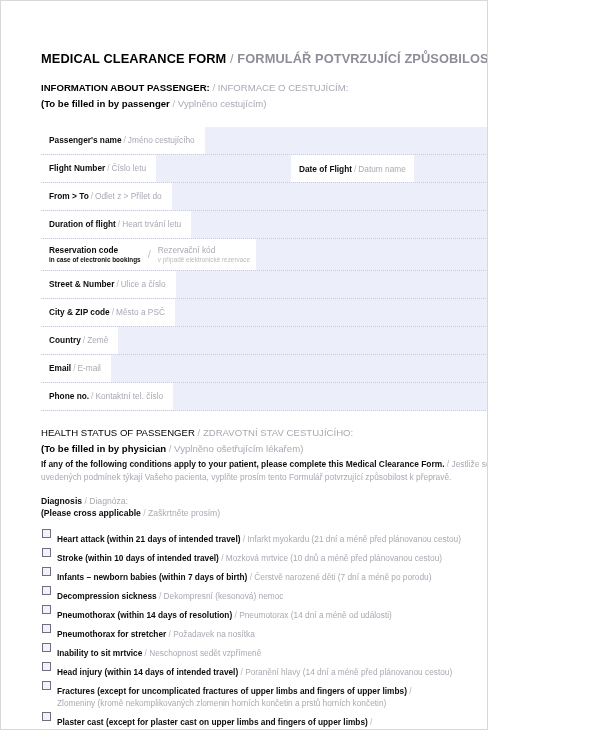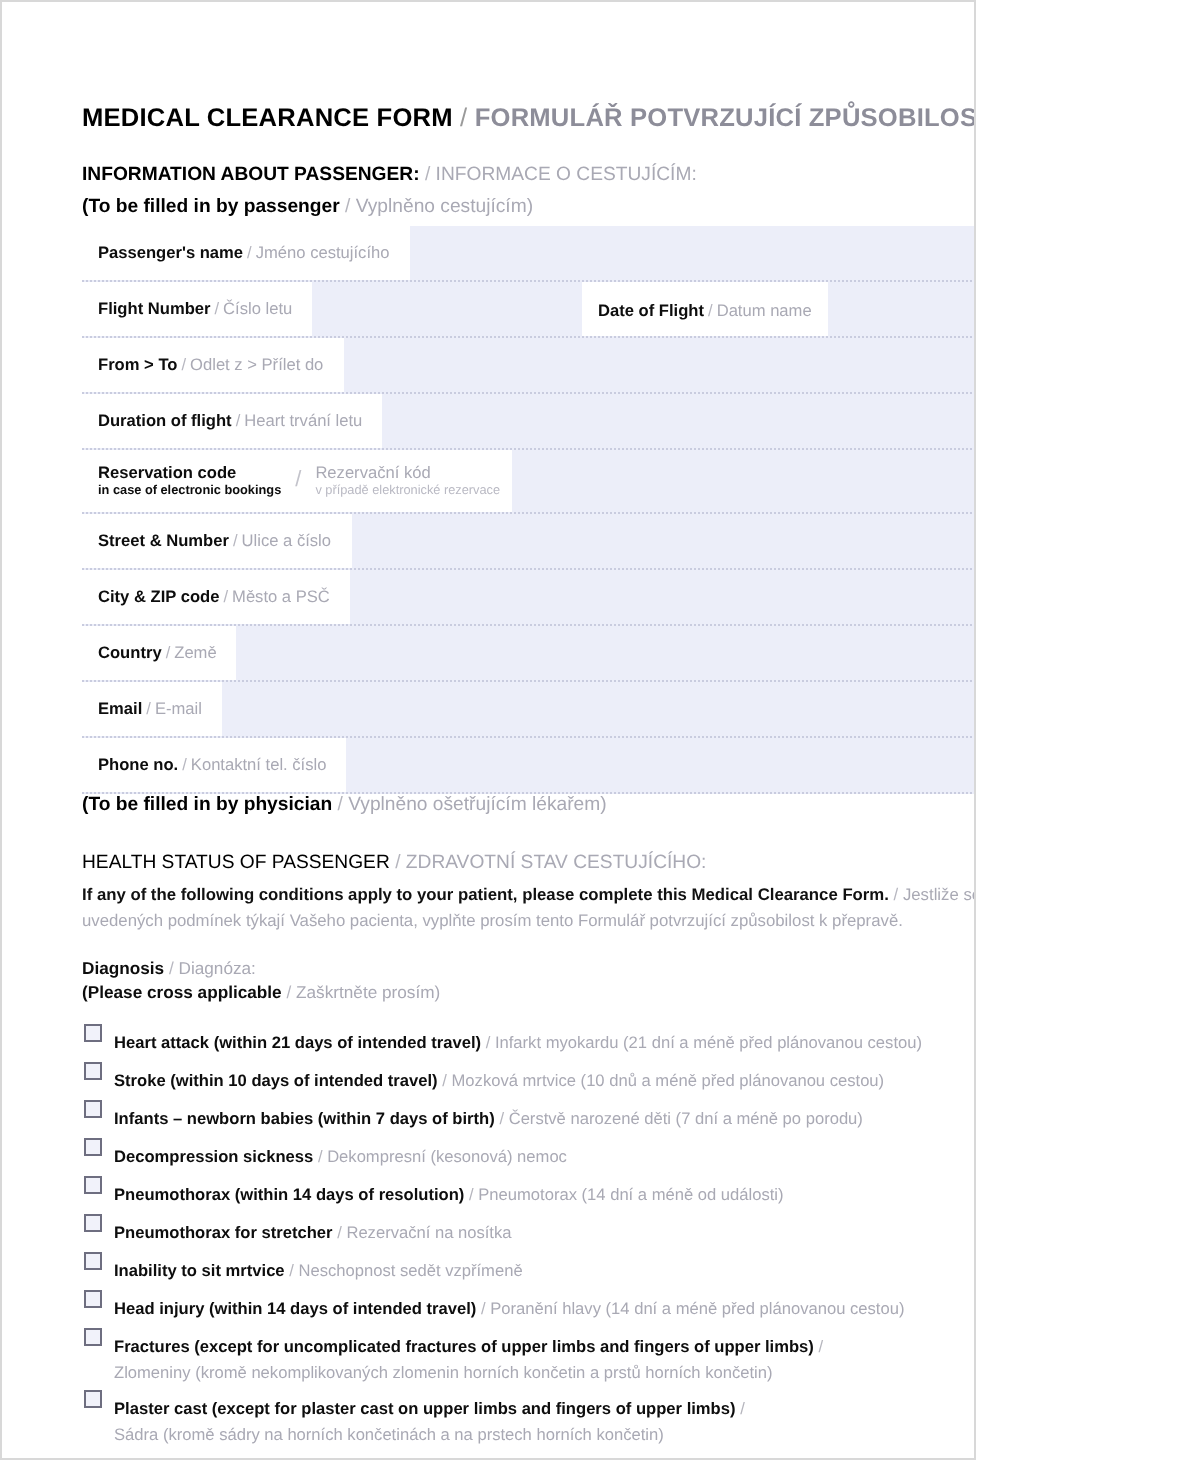--- a/index.html
+++ b/index.html
@@ -54,21 +54,21 @@
     margin-bottom: 3px;
   }
   .section-head .en { color: #000; font-weight: normal; }
   .section-head .en.b { font-weight: bold; }
   .section-head .cz { color: #a9a9b4; }
   .section-head .sep { color: #b5b5bd; }
 
   
   .fields {
     position: relative;
-    margin-top: 3px;
+    margin-top: 17px;
   }
   .field-row {
     position: relative;
     height: 28px;
     background: #eceef9;
     border-bottom: 1px dotted #c9ccdf;
     box-sizing: border-box;
   }
   .field-row.tall {
     height: 32px;
@@ -285,29 +285,29 @@
 
       <div class="field-row">
         <div class="field-label">
           <span class="en">Phone no.</span>
           <span class="sep">/</span>
           <span class="cz">Kontaktní tel. číslo</span>
         </div>
       </div>
     </div>
 
+    <div class="section-head" style="margin-top:16px;">
+      <span class="en">HEALTH STATUS OF PASSENGER</span>
+      <span class="sep">/</span>
+      <span class="cz">ZDRAVOTNÍ STAV CESTUJÍCÍHO:</span>
+    </div>
     <div class="section-head">
       <span class="en b">(To be filled in by physician</span>
       <span class="sep">/</span>
       <span class="cz">Vyplněno ošetřujícím lékařem)</span>
-    </div>
-    <div class="section-head" style="margin-top:16px;">
-      <span class="en">HEALTH STATUS OF PASSENGER</span>
-      <span class="sep">/</span>
-      <span class="cz">ZDRAVOTNÍ STAV CESTUJÍCÍHO:</span>
     </div>
 
     <div class="para">
       <span class="en">If any of the following conditions apply to your patient, please complete this Medical Clearance Form.</span>
       <span class="sep">/</span>
       <span class="cz">Jestliže se některé z níže uvedených podmínek týkají Vašeho pacienta, vyplňte prosím tento Formulář potvrzující způsobilost k přepravě.</span>
     </div>
 
     <div class="diag-block">
       <div class="diag-line">
@@ -321,21 +321,21 @@
         <span class="cz">Zaškrtněte prosím)</span>
       </div>
     </div>
 
     <div class="checklist" id="checklist">
         <div class="check-item"><span class="checkbox"></span><span class="check-text"><span class="en">Heart attack</span><span class="en"> (within 21 days of intended travel)</span> <span class="sep">/</span> <span class="cz">Infarkt myokardu (21 dní a méně před plánovanou cestou)</span></span></div>
         <div class="check-item"><span class="checkbox"></span><span class="check-text"><span class="en">Stroke (within 10 days of intended travel)</span> <span class="sep">/</span> <span class="cz">Mozková mrtvice (10 dnů a méně  před plánovanou cestou)</span></span></div>
         <div class="check-item"><span class="checkbox"></span><span class="check-text"><span class="en">Infants – newborn babies (within 7 days of birth)</span> <span class="sep">/</span> <span class="cz">Čerstvě narozené děti (7 dní a méně po porodu)</span></span></div>
         <div class="check-item"><span class="checkbox"></span><span class="check-text"><span class="en">Decompression sickness</span> <span class="sep">/</span> <span class="cz">Dekompresní (kesonová) nemoc</span></span></div>
         <div class="check-item"><span class="checkbox"></span><span class="check-text"><span class="en">Pneumothorax</span><span class="en"> (within 14 days of resolution)</span> <span class="sep">/</span> <span class="cz">Pneumotorax (14 dní a méně od události)</span></span></div>
-        <div class="check-item"><span class="checkbox"></span><span class="check-text"><span class="en">Pneumothorax for stretcher</span> <span class="sep">/</span> <span class="cz">Rezervační na nosítka</span></span></div>
+        <div class="check-item"><span class="checkbox"></span><span class="check-text"><span class="en">Pneumothorax for stretcher</span> <span class="sep">/</span> <span class="cz">Požadavek na nosítka</span></span></div>
         <div class="check-item"><span class="checkbox"></span><span class="check-text"><span class="en">Inability to sit mrtvice</span> <span class="sep">/</span> <span class="cz">Neschopnost sedět vzpřímeně</span></span></div>
         <div class="check-item"><span class="checkbox"></span><span class="check-text"><span class="en">Head injury</span><span class="en"> (within 14 days of intended travel)</span> <span class="sep">/</span> <span class="cz">Poranění hlavy (14 dní a méně před plánovanou cestou)</span></span></div>
         <div class="check-item"><span class="checkbox"></span><span class="check-text"><span class="en">Fractures</span><span class="en"> (except for uncomplicated fractures of upper limbs and fingers of upper limbs)</span> <span class="sep">/</span><span class="cz2">Zlomeniny (kromě nekomplikovaných zlomenin horních končetin a prstů horních končetin)</span></span></div>
         <div class="check-item"><span class="checkbox"></span><span class="check-text"><span class="en">Plaster cast</span><span class="en"> (except for plaster cast on upper limbs and fingers of upper limbs)</span> <span class="sep">/</span><span class="cz2">Sádra (kromě sádry na horních končetinách a na prstech horních končetin)</span></span></div>
       </div>
 
   </div>
 </div>
 
 </body></html>

